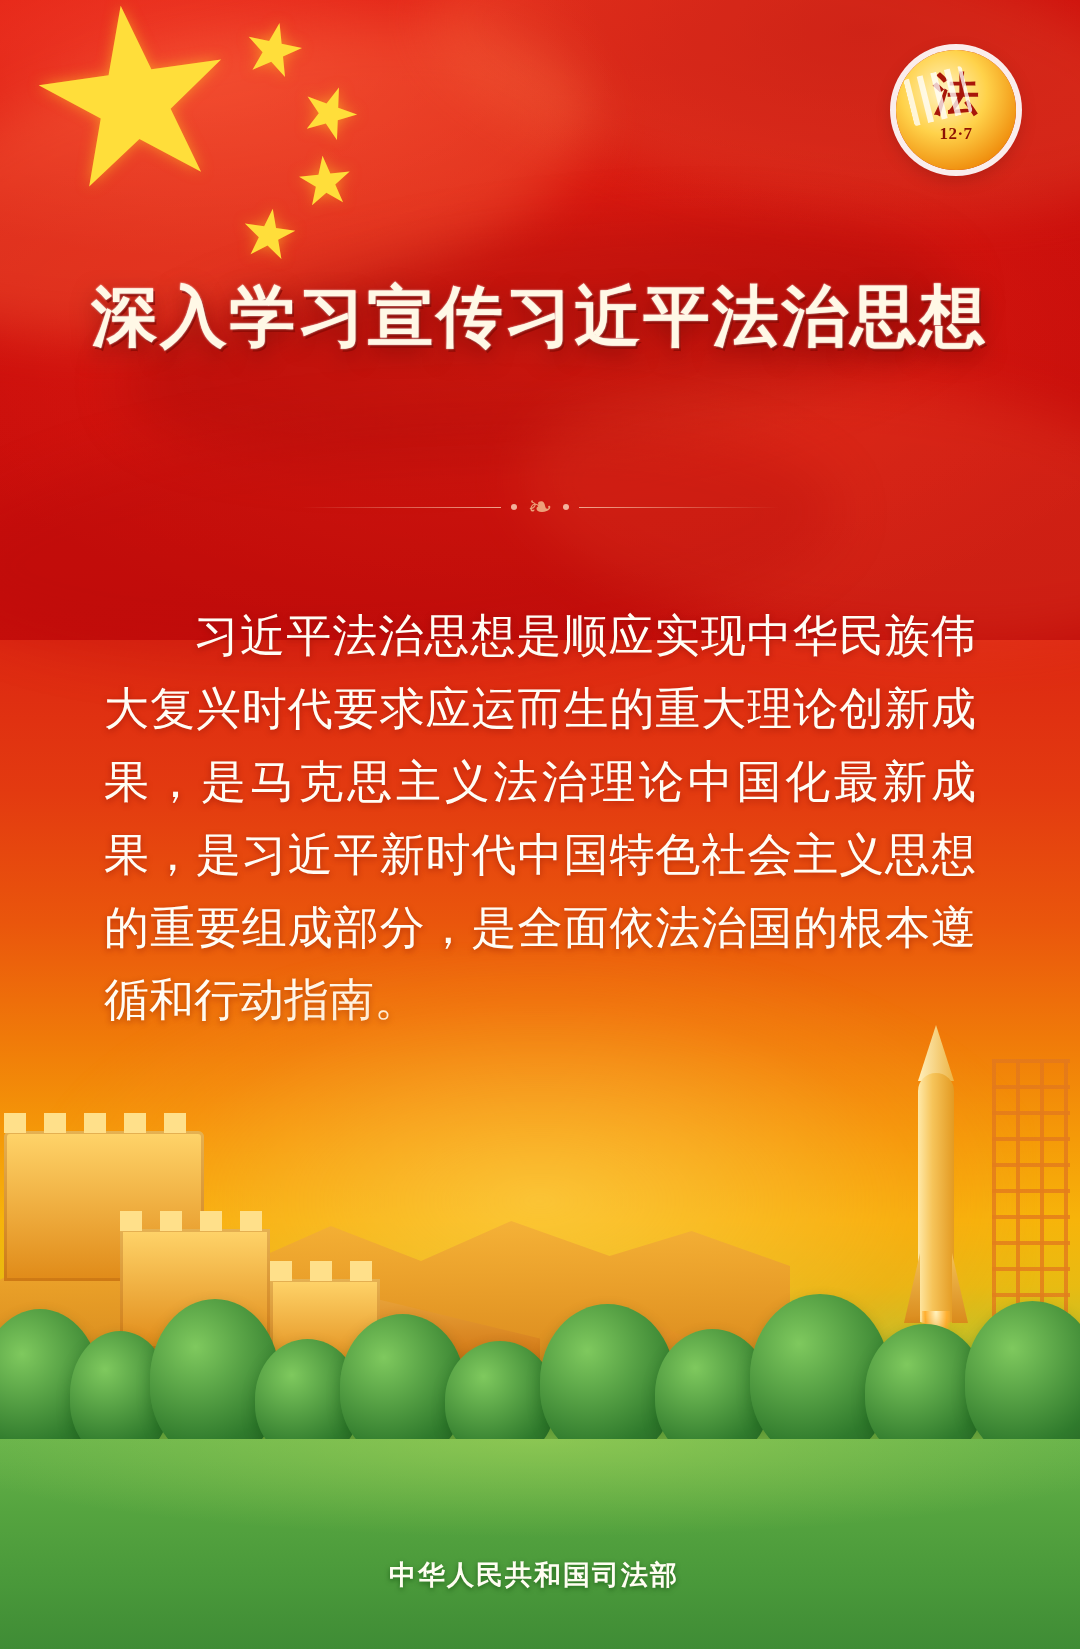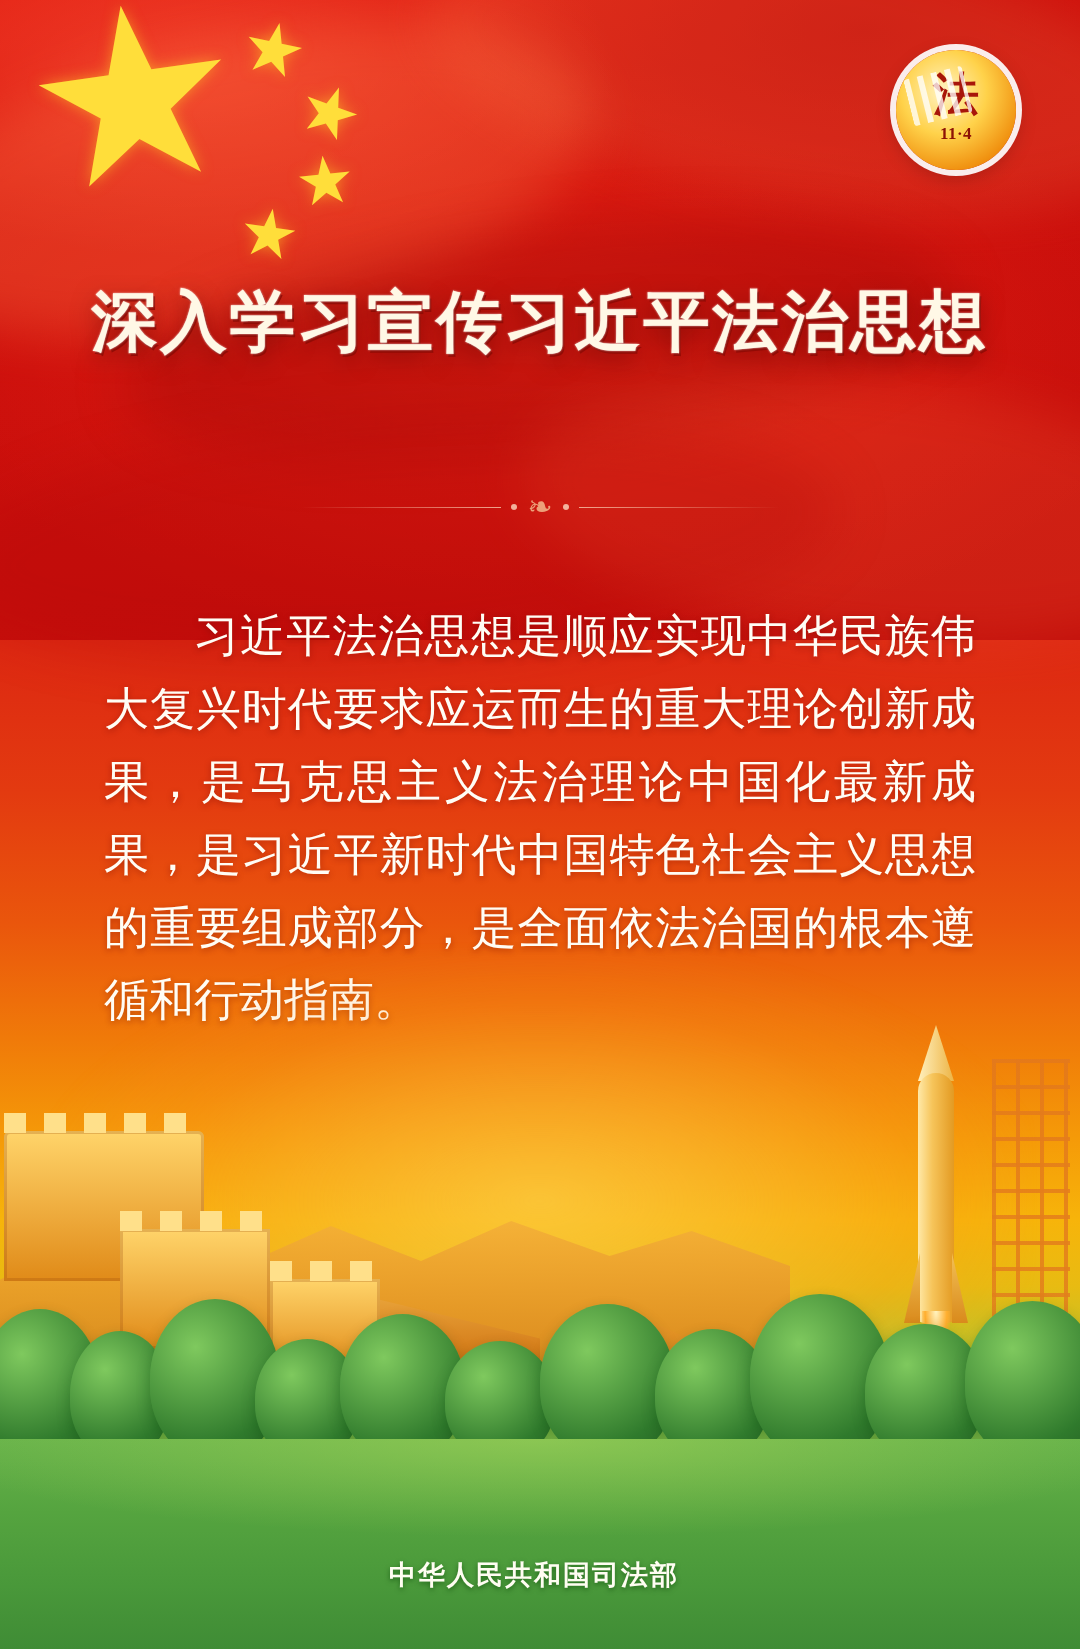--- a/index.html
+++ b/index.html
@@ -106,21 +106,21 @@
     border-radius: 4px;
   }
 
   
   .headline {
     position: absolute;
     left: 0; right: 0;
     top: 278px;
     text-align: center;
     color: #fff8e6;
-    font-family: Liberation Sans, sans-serif;
+    font-family: Liberation Mono, monospace;
     font-weight: 700;
     font-size: 66px;
     line-height: 1.32;
     letter-spacing: 3px;
     text-shadow:
       0 0 2px rgba(255,255,255,.9),
       2px 3px 0 rgba(140,10,5,.85),
       0 8px 22px rgba(90,5,0,.55);
   }
   .headline .l2 { display: block; }
@@ -317,21 +317,21 @@
     <span class="star big">★</span>
     <span class="star s1">★</span>
     <span class="star s2">★</span>
     <span class="star s3">★</span>
     <span class="star s4">★</span>
   </div>
 
   <div class="logo-badge">
     <div class="rays"></div>
     <div class="mark">法</div>
-    <div class="date">11·4</div>
+    <div class="date">12·7</div>
   </div>
 
   <div class="headline">
     <span>深入学习宣传习近平法治思想</span>
   </div>
 
   <div class="ornament">
     <div class="rule"></div>
     <div class="dot"></div>
     <div class="flourish">❧</div>

